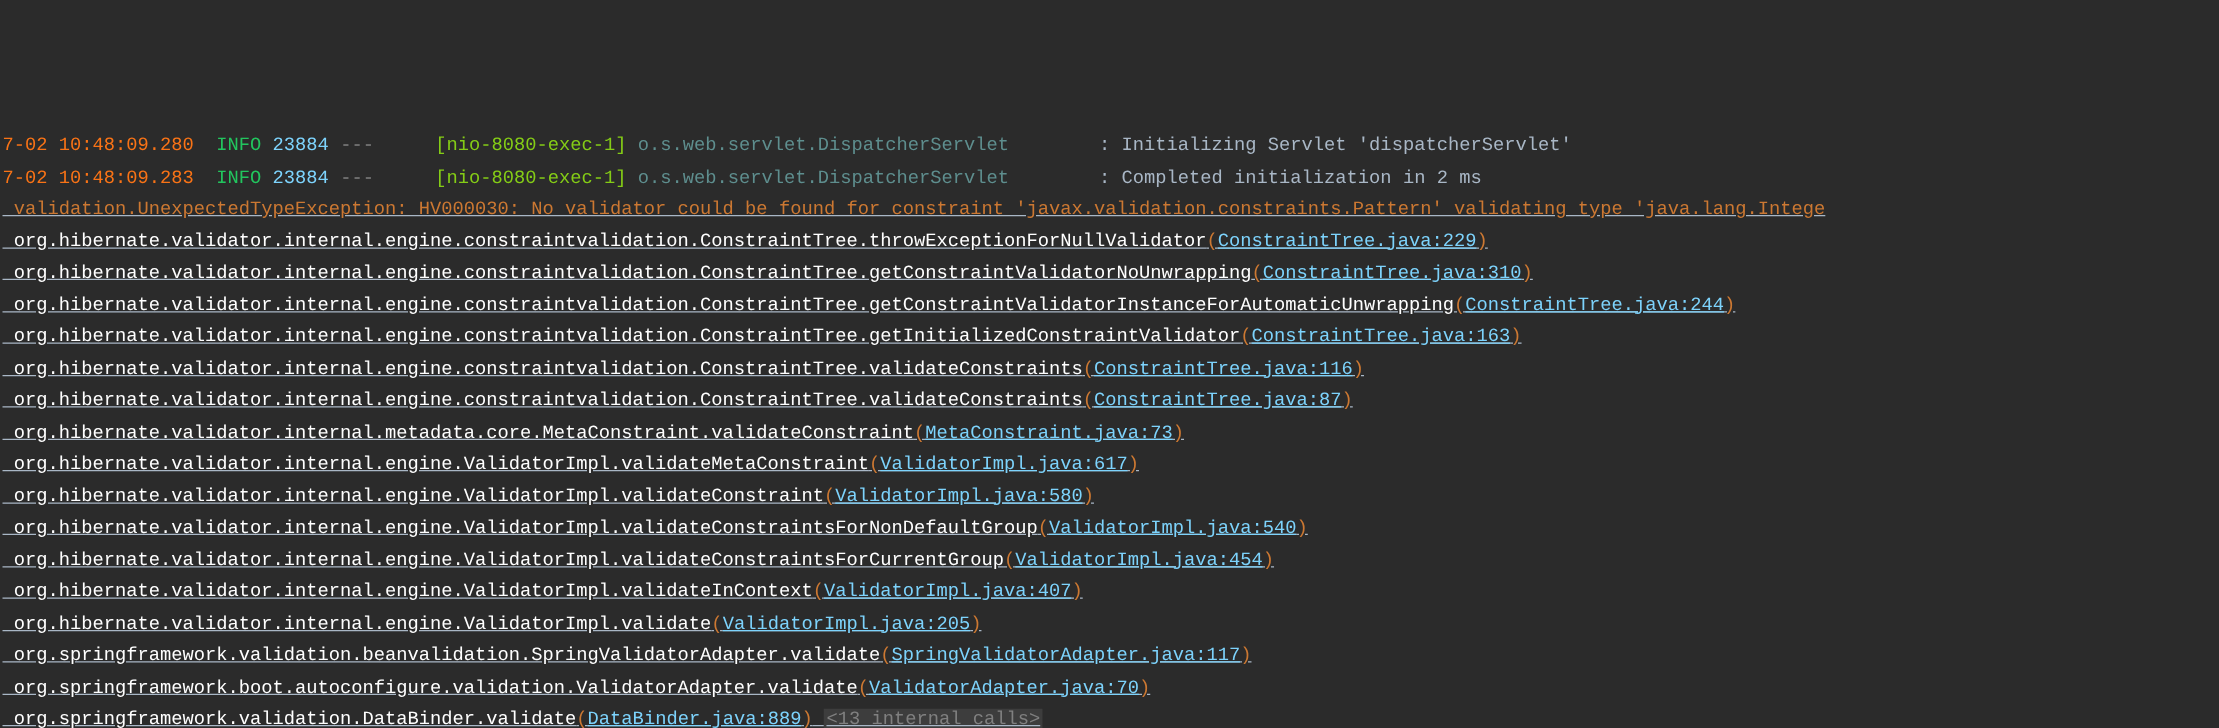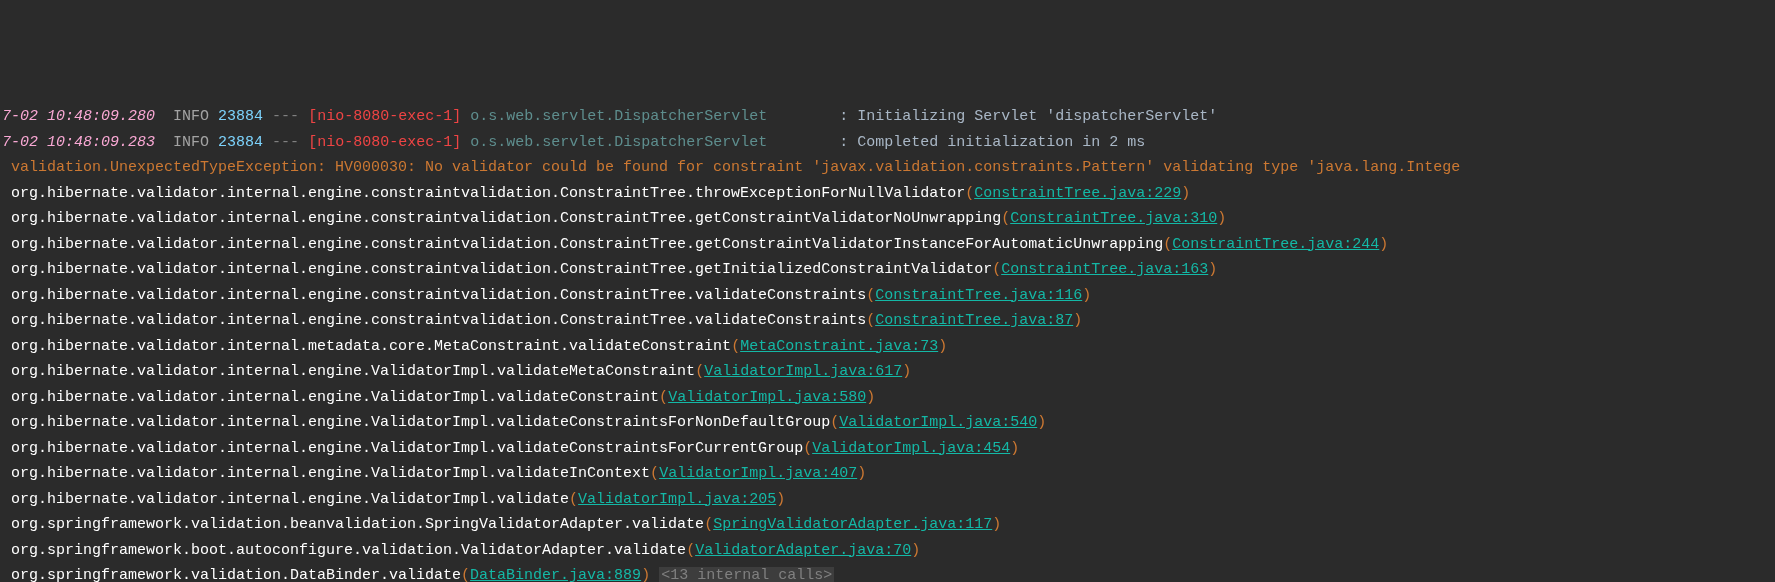--- a/index.html
+++ b/index.html
@@ -15,55 +15,56 @@
       line-height: 25.5px;
       white-space: pre;
       overflow-x: hidden;
       padding: 2px 0 0 2px;
     }
     .log-line {
       display: block;
     }
     .stack-line {
       display: block;
+      text-decoration: underline;
     }
     .timestamp {
-      color: #f9a8d4;
-      font-style: italic;
+      color: #f97316;
     }
     .level-info {
-      color: #a3a3a3;
+      color: #22c55e;
     }
     .pid {
       color: #7dd3fc;
     }
     .separator {
       color: #808080;
     }
     .thread {
-      color: #ef4444;
+      color: #84cc16;
+      margin-left: 40px;
     }
     .logger {
       color: #5e8e8e;
       text-align: center;
     }
     .msg {
       color: #a9b7c6;
     }
     .exception-line {
       color: #cc7832;
     }
     .stack-text {
       color: #ffffff;
     }
     .paren {
       color: #cc7832;
     }
     .source-link {
-      color: #14b8a6;
+      color: #7dd3fc;
       text-decoration: underline;
       cursor: pointer;
     }
     .internal-calls {
       color: #808080;
       background-color: #3d3d3d;
       padding: 0 2px;
     }
   </style>
 </head>

